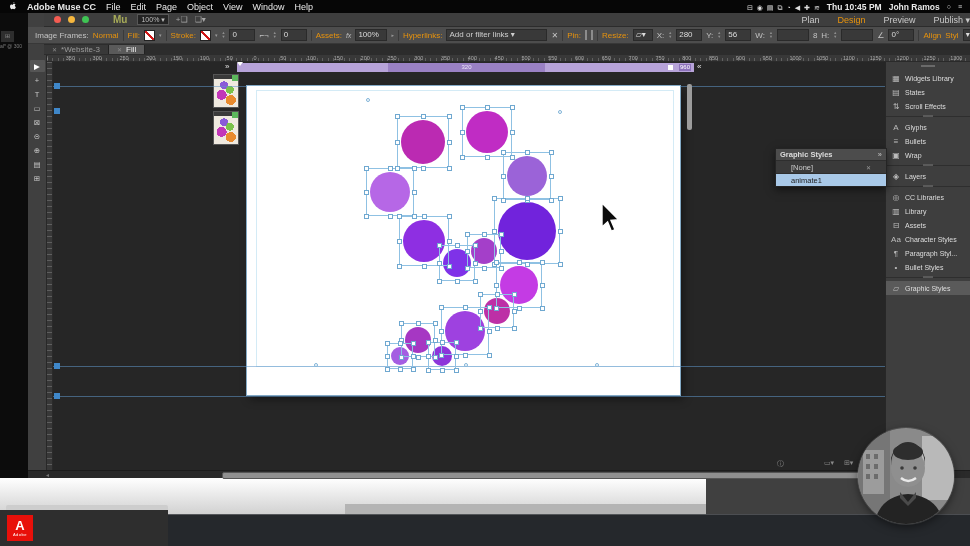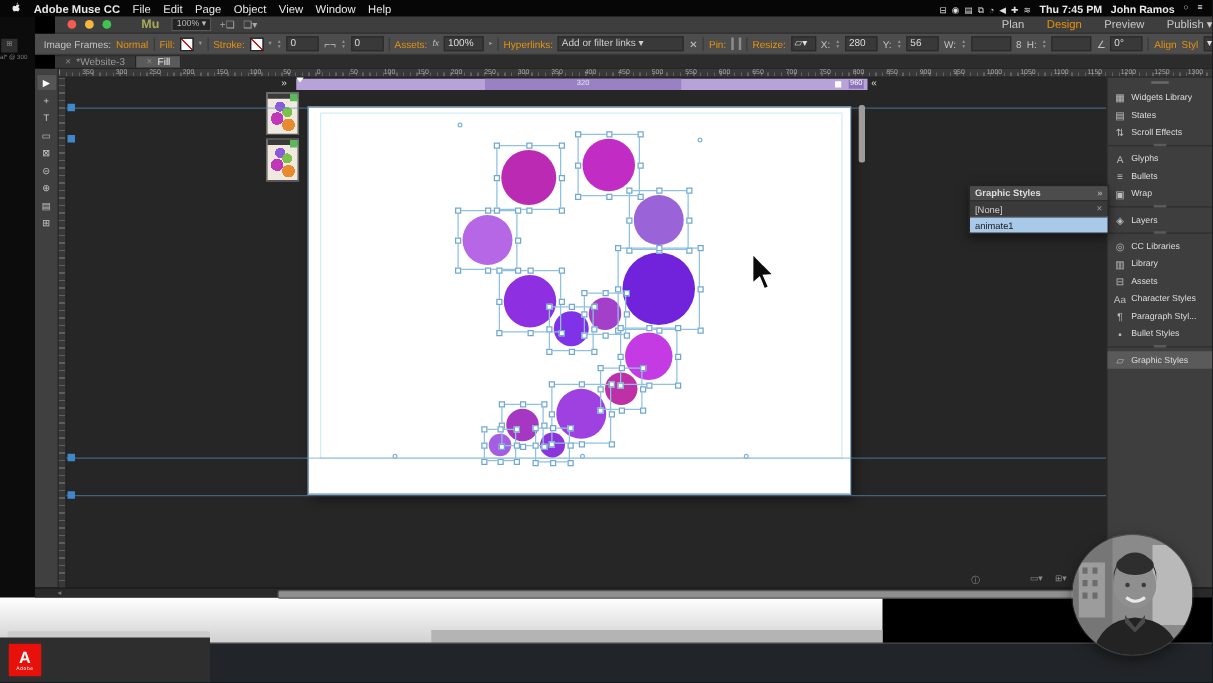--- a/index.html
+++ b/index.html
@@ -1,16 +1,16 @@
 <!DOCTYPE html>
 <html><head>
 <meta charset="utf-8">
 <style>
   html,body{margin:0;padding:0;background:#15222b;font-family:"Liberation Sans","DejaVu Sans",sans-serif;}
-  #stage{position:relative;width:970px;height:546px;overflow:hidden;background:#000000;}
+  #stage{position:relative;width:970px;height:546px;overflow:hidden;background:#404040;}
   .abs{position:absolute;}
 
   
   .menubar{left:0;top:0;width:970px;height:13px;background:#060606;color:#e9e9e9;font-size:9px;display:flex;align-items:center;padding:0 8px;box-sizing:border-box;z-index:50;}
   .menubar .apple{width:10px;margin-right:9px;display:flex;align-items:center;}
   .menubar .mi{margin-right:10px;cursor:default;}
   .menubar .mi.b{font-weight:bold;}
   .mb-right{margin-left:auto;display:flex;align-items:center;gap:7px;}
   .mb-ic{font-size:7px;color:#dedede;}
   .mb-txt{font-size:8.5px;font-weight:bold;}
@@ -86,21 +86,21 @@
   .pi{display:flex;align-items:center;gap:4px;height:14px;padding-left:5px;color:#dedede;font-size:7px;}
   .pi .ic{width:10px;text-align:center;font-size:8px;color:#bdbdbd;flex:0 0 auto;}
   .pi.active{background:#5a5a5a;}
   .pdiv{height:1px;background:#2e2e2e;margin:3px 0;position:relative;}
   .pdiv::after{content:"";position:absolute;left:50%;top:-1px;width:10px;height:2px;background:#5a5a5a;transform:translateX(-50%);}
 
   
   .gs-panel{left:775px;top:148px;width:110px;background:#3a3a3a;border:1px solid #242424;box-shadow:0 3px 8px rgba(0,0,0,.5);font-size:7.5px;z-index:30;}
   .gs-header{height:11px;background:#4c4c4c;color:#ddd;display:flex;align-items:center;padding:0 4px;font-weight:bold;}
   .gs-header .co{margin-left:auto;color:#aaa;}
-  .gs-row{height:12px;display:flex;align-items:center;padding:0 4px;color:#ccc;border-top:1px solid #2e2e2e;}
+  .gs-row{height:12px;display:flex;align-items:center;padding:0 15px;color:#ccc;border-top:1px solid #2e2e2e;}
   .gs-row .act{margin-left:auto;color:#999;font-size:6px;}
   .gs-row.selected{background:#a9c9e8;color:#1b1b1b;}
 
   
   .hsb{left:28px;top:470px;width:942px;height:8px;background:#2a2a2a;border-top:1px solid #1d1d1d;box-sizing:border-box;z-index:11;}
   .hsb .thumb{position:absolute;left:194px;top:1px;width:711px;height:5px;background:#8f8f8f;border-radius:2px;}
   .hsb .arr{position:absolute;left:18px;top:0;font-size:6px;color:#777;}
 
   
   .bgwin{left:0;top:478px;width:706px;height:37px;background:linear-gradient(#ffffff,#d0d0d0);z-index:1;}
@@ -130,21 +130,21 @@
 
   <div class="menubar abs">
     <span class="apple">
       <svg width="9" height="11" viewBox="0 0 16 18">
           <path fill="#e9e9e9" d="M11.2 1c.1 1.2-.7 2.3-1.7 2.6-.2-1.2.7-2.4 1.7-2.6zM8.7 4.6c.9 0 1.5-.6 2.5-.6 1 0 1.7.4 2.3 1.1-2 1.2-1.7 4 .5 4.8-.5 1.4-1.7 3.9-3.1 3.9-.9 0-1.1-.6-2.2-.6s-1.4.6-2.2.6C5 13.8 3.6 11.1 3.6 9c0-2.2 1.4-3.4 2.7-3.4.9 0 1.6.6 2.4.6z"></path>
         </svg>
     </span>
     <span id="menu-items"><span class="mi b">Adobe Muse CC</span><span class="mi">File</span><span class="mi">Edit</span><span class="mi">Page</span><span class="mi">Object</span><span class="mi">View</span><span class="mi">Window</span><span class="mi">Help</span></span>
     <span class="mb-right">
       <span id="mb-status-icons"><span class="mb-ic" style="margin-left: 4px;">⊟</span><span class="mb-ic" style="margin-left: 4px;">◉</span><span class="mb-ic" style="margin-left: 4px;">▤</span><span class="mb-ic" style="margin-left: 4px;">⧉</span><span class="mb-ic" style="margin-left: 4px;">◔</span><span class="mb-ic" style="margin-left: 4px;">◀</span><span class="mb-ic" style="margin-left: 4px;">✚</span><span class="mb-ic" style="margin-left: 4px;">≋</span></span>
-      <span class="mb-txt">Thu 7:45 PM</span>
+      <span class="mb-txt">Thu 10:45 PM</span>
       <span class="mb-txt">John Ramos</span>
       <span class="mb-ic">○</span>
       <span class="mb-ic">≡</span>
     </span>
   </div>
 
   <div class="leftstrip abs">
     <div class="tag">⊞</div>
     <div class="lbl">al* @ 300</div>
   </div>

